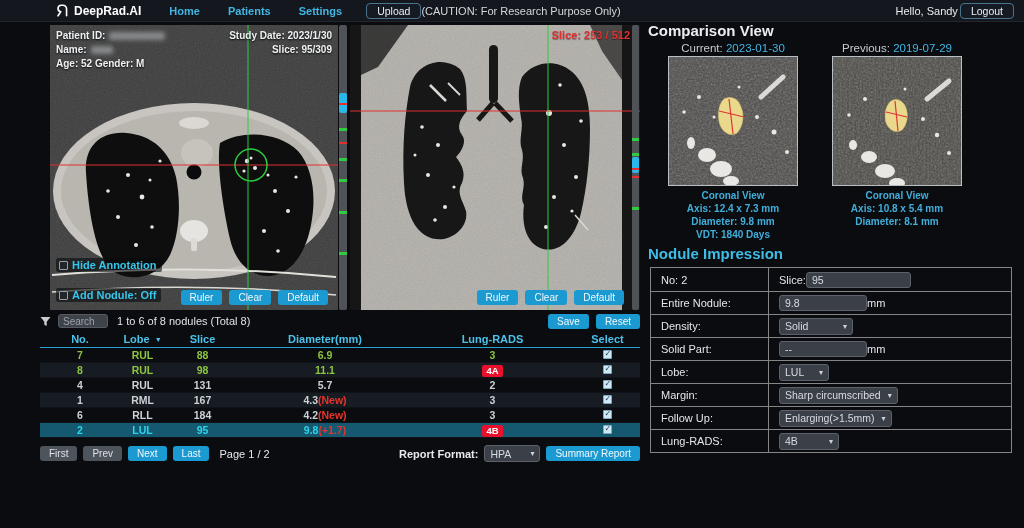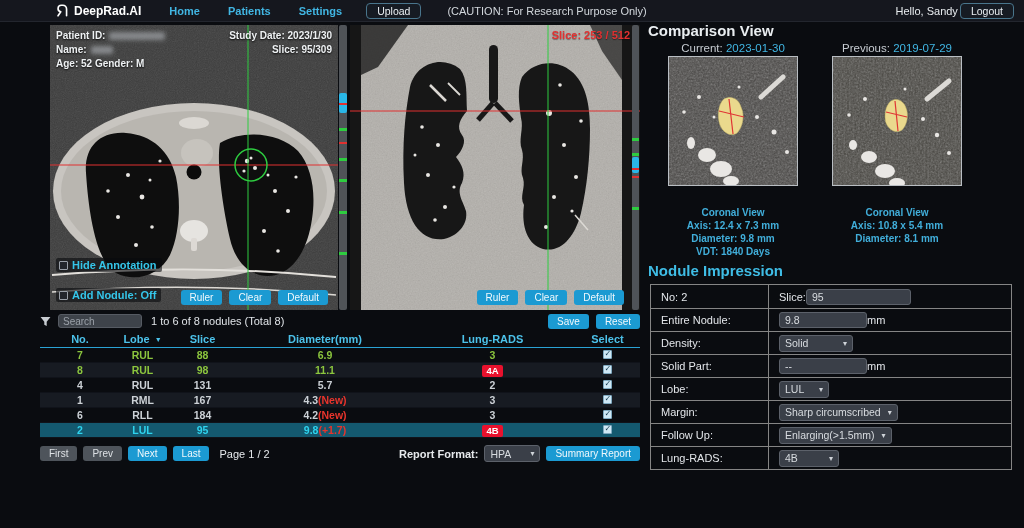--- a/index.html
+++ b/index.html
@@ -6,21 +6,21 @@
   html,body{width:1024px;height:528px;overflow:hidden}
   body{background:#0a0c10;font-family:"Liberation Sans","DejaVu Sans",sans-serif;color:#e6e9ec;position:relative}
 
   
   .navbar{position:absolute;top:0;left:0;width:1024px;height:22px;background:#15171e;border-bottom:1px solid #23262e;display:flex;align-items:center;padding:0 10px 0 56px}
   .brand{display:flex;align-items:center;gap:5px;font-weight:bold;font-size:12px;color:#fff;cursor:pointer}
   .nav-links{display:flex;gap:28px;margin-left:28px}
   .nav-link{color:#41b6e3;font-size:11px;font-weight:600;cursor:pointer}
   .btn-outline{background:#161b23;border:1px solid #49758c;border-radius:4px;color:#e9eef2;font-size:10.5px;padding:1px 10px;font-family:inherit;cursor:pointer}
   .upload-btn{margin-left:24px}
-  .caution{margin-left:26px;font-size:11px;color:#d3d8dd}
+  .caution{font-size:11px;color:#d3d8dd}
   .spacer{flex:1}
   .greeting{font-size:11px;margin-right:2px;color:#e8ecef}
 
   
   .view{position:absolute;top:25px;background:#000;overflow:hidden}
   .axial{left:50px;width:288px;height:285px}
   .coronal{left:350px;width:290px;height:285px}
   .ct-svg{position:absolute;left:0;top:0}
   .ol{position:absolute;font-size:10px;font-weight:600;color:#eef1f3;text-shadow:0 1px 2px rgba(0,0,0,.9);line-height:14px;z-index:5}
   .ol-tl{left:6px;top:4px}
@@ -43,36 +43,36 @@
   .tick.r{background:#e03030;height:2px}
 
   
   .rpanel{position:absolute;left:648px;top:22px;width:376px}
   .comp-title{font-size:15px;font-weight:bold;color:#e9edf0;height:18px}
   .dates-row{display:flex;padding-left:20px;gap:34px;margin-top:2px}
   .date-cell{width:130px;text-align:center;font-size:11.5px;color:#c7ccd2}
   .date-cyan{color:#41b6e3}
   .thumbs-row{display:flex;padding-left:20px;gap:34px;margin-top:2px}
   .cthumb{width:130px;height:130px;border:1px solid #b9bec3;background:#474543;position:relative;cursor:pointer}
-  .info-row{display:flex;padding-left:20px;gap:34px;margin-top:20px;height:52px}
+  .info-row{display:flex;padding-left:20px;gap:34px;margin-top:3px;height:52px}
   .info-stack{width:130px;text-align:center;font-size:10px;font-weight:600;color:#41aeda;line-height:13px}
   .imp-title{font-size:15px;font-weight:bold;color:#3fbde6;margin-top:4px;height:18px}
   .imp-table{margin-top:4px;margin-left:2px;width:362px;border:1px solid #858585}
   .imp-row{display:flex;height:23px;align-items:center;border-top:1px solid #858585}
   .imp-row:first-child{border-top:none}
   .imp-label{width:118px;align-self:stretch;display:flex;align-items:center;padding-left:10px;font-size:11px;color:#e3e6ea;border-right:1px solid #858585}
   .imp-value{flex:1;display:flex;align-items:center;gap:0;padding-left:10px;font-size:11px;color:#e3e6ea}
   .imp-input{background:#3a3f48;border:1px solid #5c616a;border-radius:3px;color:#d8dce0;font-size:10.5px;height:16px;padding:0 5px;font-family:inherit}
   .sel-box{background:#3a3f48;border:1px solid #5c616a;border-radius:3px;color:#d8dce0;font-size:10.5px;height:17px;display:inline-flex;align-items:center;justify-content:space-between;padding:0 5px;gap:7px;cursor:pointer}
   .car{font-size:8px;color:#cfd3d8}
 
   
   .ntable{position:absolute;left:40px;top:312px;width:600px}
   .filter-row{display:flex;align-items:center;height:18px;gap:7px}
-  .search{width:84px;height:14px;background:#3e434a;border:1px solid #565b63;border-radius:3px;color:#c6cbd1;font-size:10px;padding:0 4px;font-family:inherit}
+  .search{width:50px;height:14px;background:#3e434a;border:1px solid #565b63;border-radius:3px;color:#c6cbd1;font-size:10px;padding:0 4px;font-family:inherit}
   .search::placeholder{color:#9aa0a8}
   .sum{font-size:11px;color:#dfe3e7;margin-left:2px}
   .nheader{display:flex;height:17px;margin-top:1px;border-bottom:1px solid #2aa3d4;font-size:11px;font-weight:bold;color:#4cc2ea;align-items:center}
   .hcell{cursor:pointer}
   .c-no{width:80px;text-align:center}
   .c-lobe{width:45px;text-align:center}
   .c-slice{width:75px;text-align:center}
   .c-dia{width:170px;text-align:center}
   .c-lr{width:165px;text-align:center}
   .c-sel{width:65px;text-align:center}

